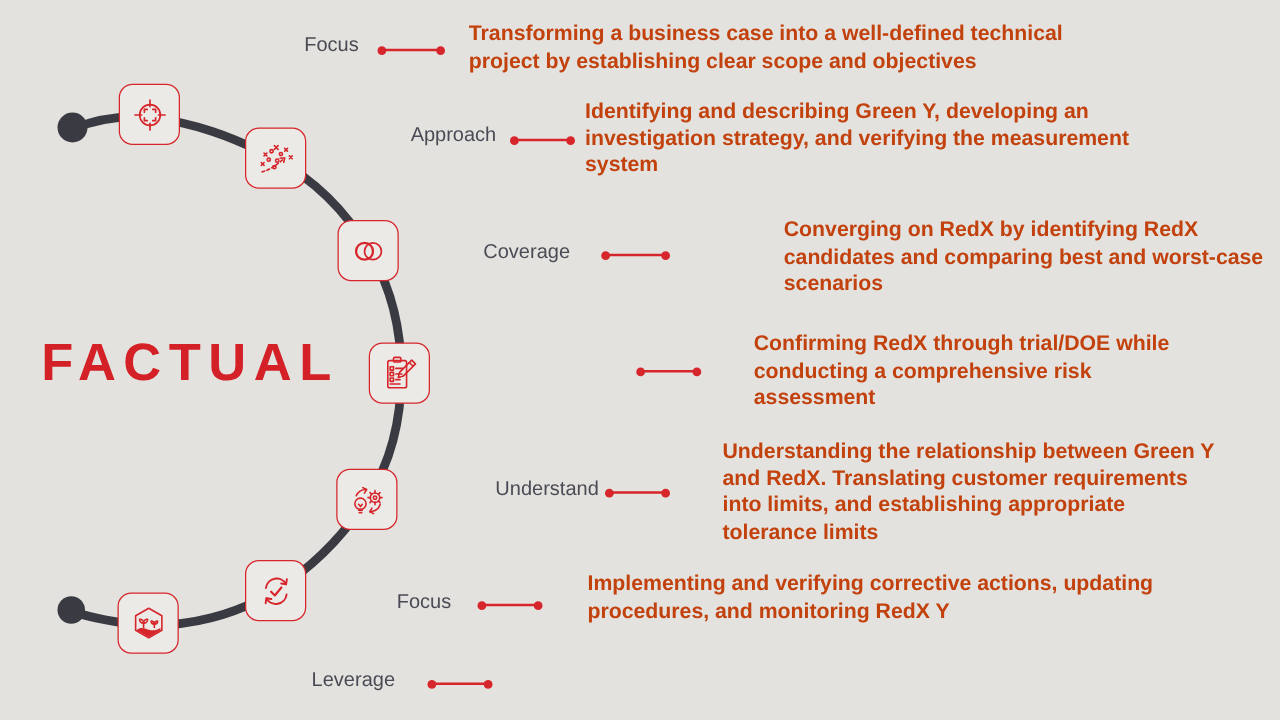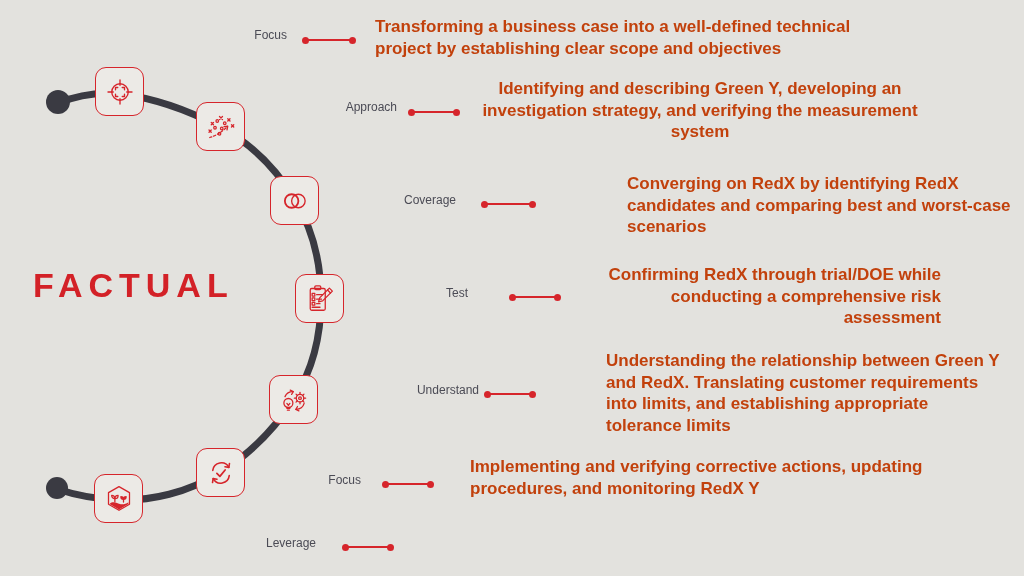--- a/index.html
+++ b/index.html
@@ -3,30 +3,30 @@
 <meta charset="utf-8">
 <style>
   html,body{margin:0;padding:0;background:#e3e2de;}
   .canvas{
     position:relative;width:1024px;height:576px;background:#e3e2de;
     font-family:"Liberation Sans", sans-serif;overflow:hidden;
   }
   .curve-svg{position:absolute;left:0;top:0;}
   .title{
     position:absolute;left:33px;top:266px;
-    font-size:34px;font-weight:800;letter-spacing:6px;color:#d32127;
+    font-size:42px;font-weight:800;letter-spacing:6px;color:#d32127;
   }
   .icon-box{
     position:absolute;width:49px;height:49px;box-sizing:border-box;
     background:#eceae6;border:1.6px solid #d6252b;border-radius:11px;
     display:flex;align-items:center;justify-content:center;
   }
   .icon-box svg{display:block;}
   .step-label{
-    position:absolute;font-size:12px;color:#4b4b55;text-align:right;font-weight:500;
+    position:absolute;font-size:16px;color:#4b4b55;text-align:right;font-weight:500;
     white-space:nowrap;
   }
   .connector{position:absolute;height:2px;background:#d6252b;}
   .connector::before,.connector::after{
     content:"";position:absolute;top:-2.5px;width:7px;height:7px;border-radius:50%;background:#d6252b;
   }
   .connector::before{left:-3px}
   .connector::after{right:-3px}
   .step-desc{
     position:absolute;font-size:17px;line-height:21.5px;color:#c2410c;font-weight:bold;
@@ -146,33 +146,32 @@
       <path d="M11.5 30.5 C15.5 26.8 20 29 24 30.3 C28 31.6 32.5 31.3 36.5 28.3 L36.5 30.8 L24 38 L11.5 30.8 Z" fill="#d6252b" stroke="none"></path>
     </svg>
   </div>
 
   <div class="step-label" style="left:157px;top:28px;width:130px;">Focus</div>
   <div class="connector" style="left:305px;top:39px;width:48px;"></div>
   <div class="step-desc" style="left:375px;top:16px;width:492px;">Transforming a business case into a well-defined technical project by establishing clear scope and objectives</div>
 
   <div class="step-label" style="left:262px;top:100px;width:135px;">Approach</div>
   <div class="connector" style="left:411px;top:111px;width:46px;"></div>
-  <div class="step-desc" style="left:480px;top:78px;width:440px;text-align:center;">Identifying and describing Green Y, developing an investigation strategy, and verifying the measurement system</div>
+  <div class="step-desc" style="left:468px;top:78px;width:440px;">Identifying and describing Green Y, developing an investigation strategy, and verifying the measurement system</div>
 
   <div class="step-label" style="left:321px;top:193px;width:135px;">Coverage</div>
   <div class="connector" style="left:484px;top:203px;width:49px;"></div>
   <div class="step-desc" style="left:579px;top:173px;width:402px;margin-left:48px;">Converging on RedX by identifying RedX candidates and comparing best and worst-case scenarios</div>
 
-  <div class="step-label" style="left:338px;top:286px;width:130px;">Test</div>
   <div class="connector" style="left:512px;top:296px;width:46px;"></div>
-  <div class="step-desc" style="left:603px;top:264px;width:338px;text-align:right;">Confirming RedX through trial/DOE while conducting a comprehensive risk assessment</div>
+  <div class="step-desc" style="left:603px;top:264px;width:338px;">Confirming RedX through trial/DOE while conducting a comprehensive risk assessment</div>
 
   <div class="step-label" style="left:331px;top:383px;width:148px;">Understand</div>
   <div class="connector" style="left:487px;top:393px;width:46px;"></div>
-  <div class="step-desc" style="left:578px;top:350px;width:400px;margin-left:28px;">Understanding the relationship between Green Y and RedX. Translating customer requirements into limits, and establishing appropriate tolerance limits</div>
+  <div class="step-desc" style="left:578px;top:350px;width:400px;">Understanding the relationship between Green Y and RedX. Translating customer requirements into limits, and establishing appropriate tolerance limits</div>
 
   <div class="step-label" style="left:231px;top:473px;width:130px;">Focus</div>
   <div class="connector" style="left:385px;top:483px;width:46px;"></div>
   <div class="step-desc" style="left:470px;top:456px;width:468px;">Implementing and verifying corrective actions, updating procedures, and monitoring RedX Y</div>
 
   <div class="step-label" style="left:186px;top:536px;width:130px;">Leverage</div>
   <div class="connector" style="left:345px;top:546px;width:46px;"></div>
 
 </div>
 

